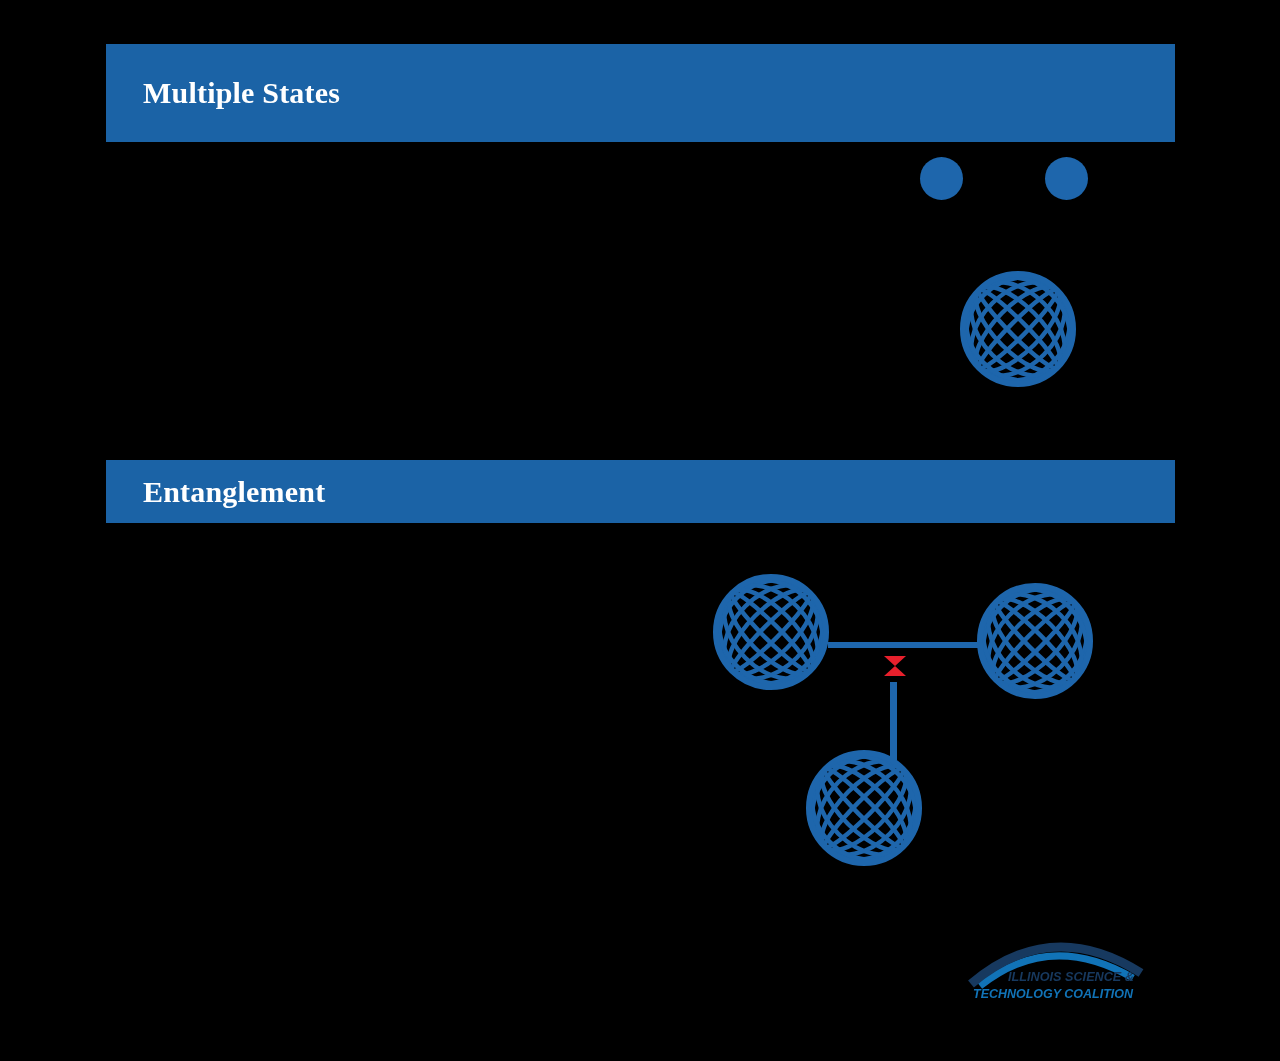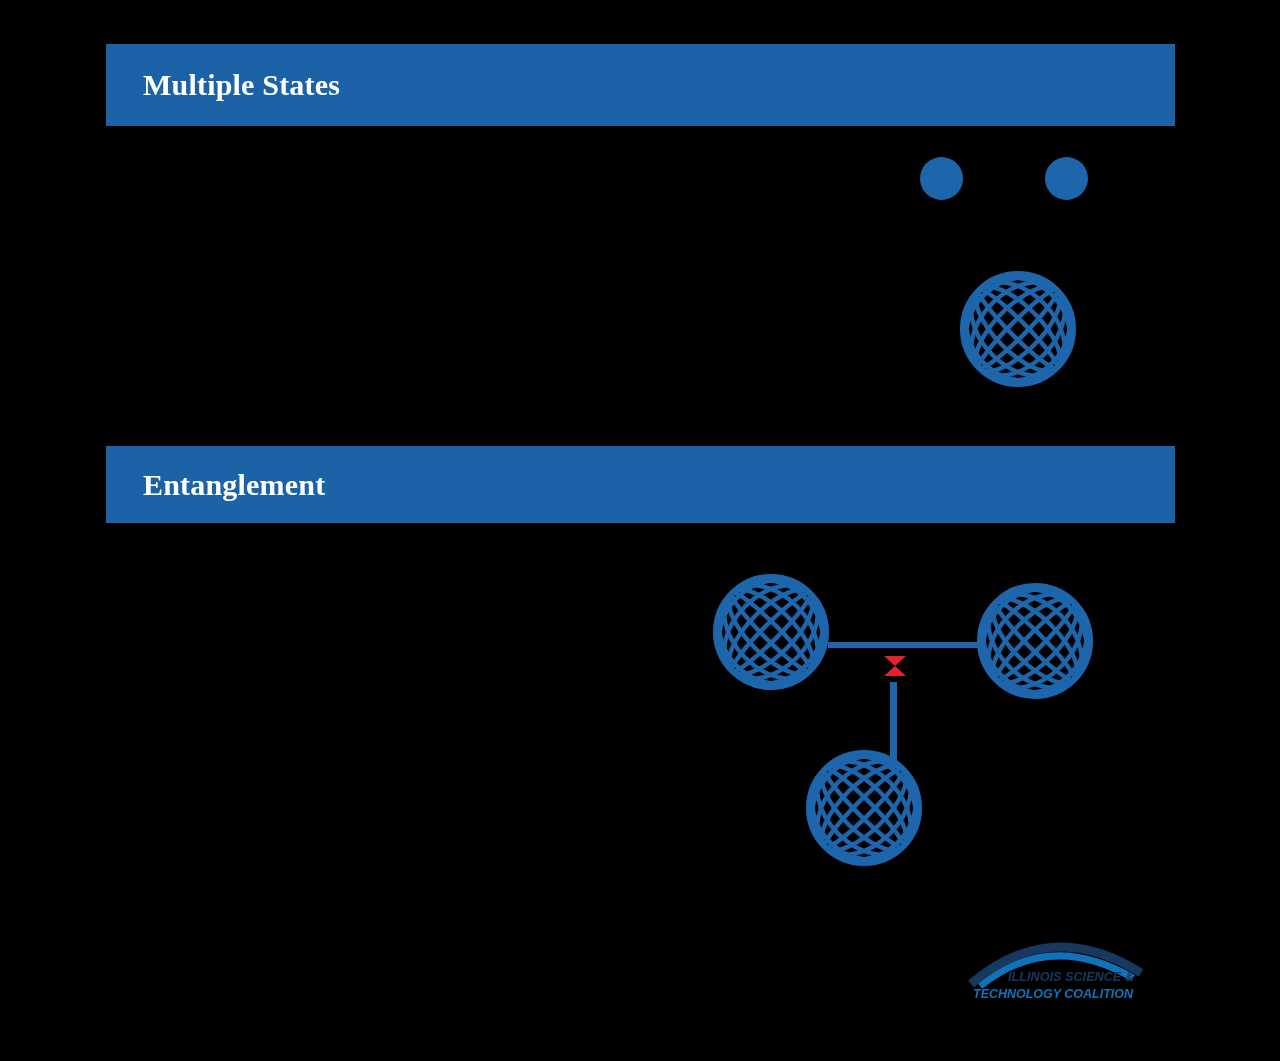--- a/index.html
+++ b/index.html
@@ -15,27 +15,27 @@
   html,body{background:var(--background);}
   .canvas{
     position:relative;
     width:1280px;height:1061px;
     background:var(--background);
     overflow:hidden;
     font-family:"Liberation Serif", serif;
   }
   .header-bar{
     position:absolute;
-    left:106px;width:1069px;height:82px;
+    left:106px;width:1069px;height:98px;
     background:var(--bar-blue);
     display:flex;align-items:center;
     padding-left:37px;
   }
   .header-bar.bar-1{top:44px;}
-  .header-bar.bar-2{top:446px;height:77px;}
+  .header-bar.bar-2{top:460px;height:63px;}
   .header-title{
     color:var(--text-white);
     font-family:"Liberation Serif", serif;
     font-weight:bold;
     font-size:30px;
     letter-spacing:0.2px;
   }
   .qubit-dot{
     position:absolute;
     width:43px;height:43px;border-radius:50%;

